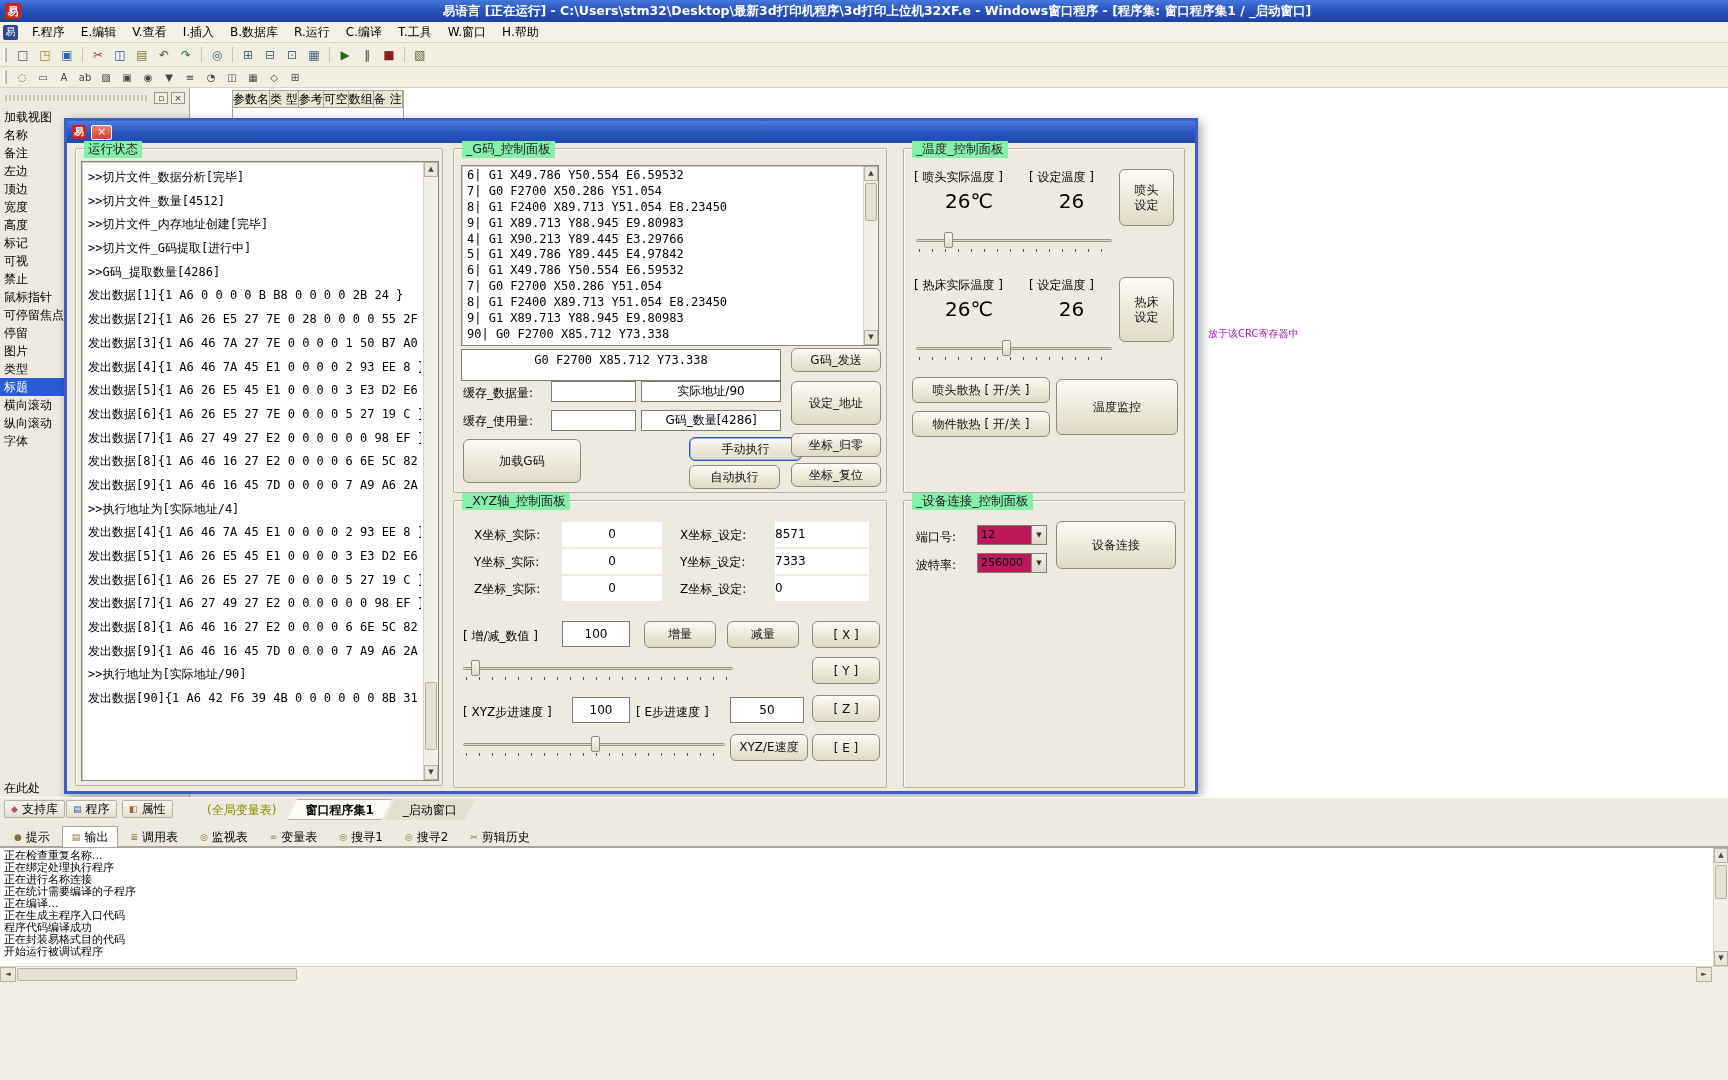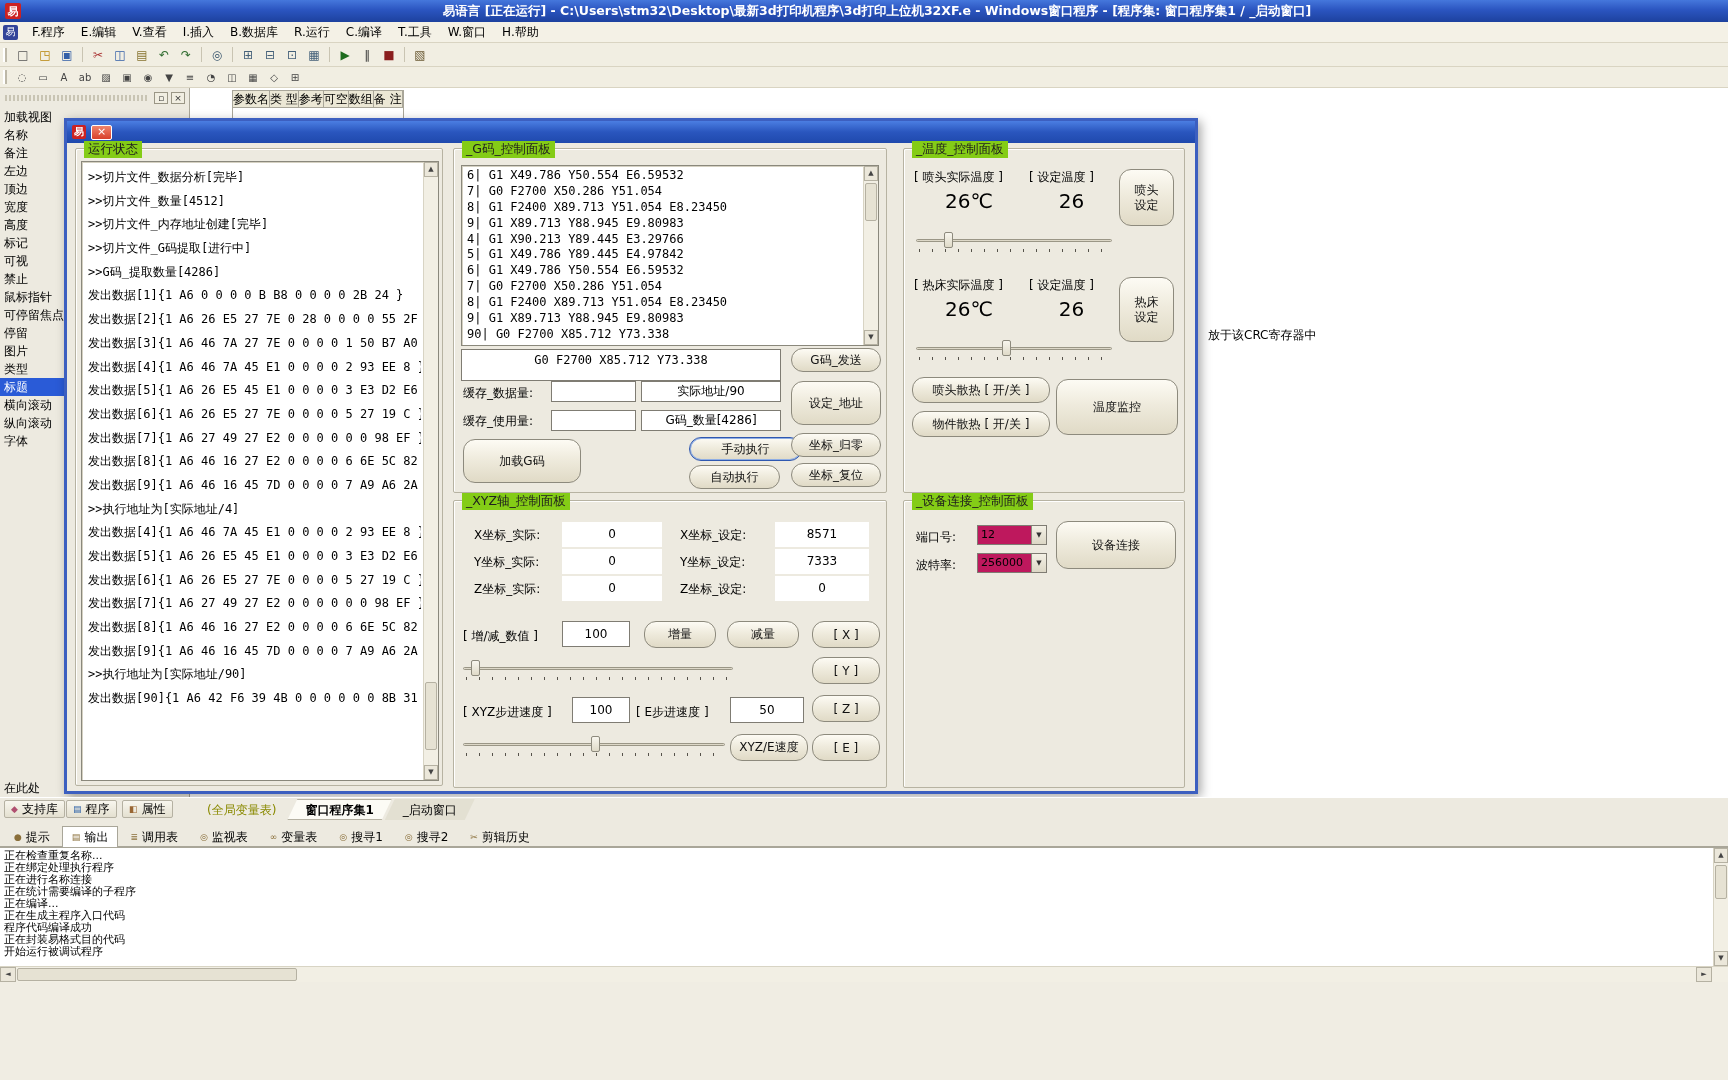--- a/index.html
+++ b/index.html
@@ -18,68 +18,68 @@
   .tgrip{width:4px;height:14px;border-left:2px solid #fff;border-right:2px solid #BDB8A8;margin:0 5px 0 1px}
   .tool-btn{width:22px;height:20px;display:flex;align-items:center;justify-content:center;font-size:12px;color:#444;border:1px solid transparent;border-radius:2px}
   .t2 .tool-btn{width:20px;height:18px;font-size:10px}
   .sep{width:1px;height:15px;background:#C9C4B2;margin:0 4px}
   
   .designer{position:absolute;left:190px;top:88px;width:1538px;height:709px;background:#fff}
   .paramtable{position:absolute;left:232px;top:90px;border:1px solid #A9A699;background:#fff}
   .pt-head{display:flex}
   .pt-cell{height:17px;line-height:16px;background:#EBE7D5;border-right:1px solid #A9A699;border-bottom:1px solid #A9A699;text-align:center;font-size:12px;white-space:nowrap;overflow:hidden}
   .pt-empty{height:10px;background:#fff}
-  .code-note{position:absolute;left:1208px;top:327px;color:#000000;font-size:12px;white-space:nowrap}
+  .code-note{position:absolute;left:1208px;top:327px;color:#a21caf;font-size:10px;white-space:nowrap}
   
   .sidepanel{position:absolute;left:0;top:88px;width:190px;height:709px;background:#EDEAE0;border-right:1px solid #A9A699}
   .sp-head{position:absolute;left:0;top:3px;width:188px;height:14px;display:flex;align-items:center}
   .sp-grip{flex:1;height:6px;margin:0 5px;background:repeating-linear-gradient(90deg,#C8C4B4 0 2px,transparent 2px 4px)}
   .sp-btn{width:14px;height:12px;border:1px solid #9A9686;background:#F1EEE2;font-size:9px;line-height:10px;text-align:center;margin-right:3px;color:#333}
   .prop-list{position:absolute;left:0;top:20px;width:189px}
   .prop-list .prop-row{height:18px;line-height:18px;padding-left:4px;white-space:nowrap;overflow:hidden}
   .prop-list .prop-row:nth-child(16){background:#2A5BD7;color:#fff}
   .statushint{position:absolute;left:4px;top:780px;font-size:12px}
   
   .dialog{position:absolute;left:64px;top:118px;width:1134px;height:676px;border:3px solid #3C5FC0;background:#EDEAE0;box-shadow:3px 3px 10px rgba(0,0,0,.35)}
   .dlg-title{position:absolute;left:0;top:0;width:1128px;height:22px;background:linear-gradient(180deg,#4B7EE2 0%,#2A56BE 50%,#1F49AD 100%);display:flex;align-items:center;color:#fff}
   .dlg-icon{width:14px;height:14px;background:#CC2222;color:#fff;font-size:10px;font-weight:bold;display:flex;align-items:center;justify-content:center;margin:0 5px;border-radius:2px}
   .dlg-title .t{flex:1;text-align:center;font-weight:bold;font-size:12.5px}
   .dlg-close{width:21px;height:15px;background:linear-gradient(180deg,#F0846C,#D8402A);border:1px solid #fff;border-radius:2px;color:#fff;font-size:11px;line-height:12px;text-align:center;margin-right:5px;cursor:default}
   .group{position:absolute;border:1px solid #B7B3A2;border-radius:2px;box-shadow:inset 1px 1px 0 #FFF}
-  .glabel{position:absolute;top:-8px;left:8px;background:#84cc16;padding:0 4px;font-size:12.5px;color:#20201E;white-space:nowrap}
+  .glabel{position:absolute;top:-8px;left:8px;background:#86efac;padding:0 4px;font-size:12.5px;color:#20201E;white-space:nowrap}
   .sunken{position:absolute;background:#fff;border:1px solid #8A887C;box-shadow:inset 1px 1px 0 #D5D1C2}
   .mono{font-family:"DejaVu Sans Mono","DejaVu Sans","Liberation Mono",monospace}
   .run-lines{position:absolute;left:6px;top:4px;right:17px;bottom:2px;overflow:hidden;font-size:12px}
   .run-lines div{height:23.7px;line-height:23.7px;white-space:nowrap}
   .gcode-lines{position:absolute;left:5px;top:2px;right:17px;bottom:2px;overflow:hidden;font-size:12px}
   .gcode-lines div{height:15.9px;line-height:15.9px;white-space:nowrap}
   .vscroll{position:absolute;right:0;top:0;bottom:0;width:15px;background:#F2EFE4;border-left:1px solid #D8D4C4}
   .sb-btn{position:absolute;left:0;width:14px;height:15px;background:#EBE7DA;border:1px solid #B5B1A2;font-size:7px;text-align:center;line-height:13px;color:#444}
   .sb-up{top:0}.sb-down{bottom:0}
   .sb-thumb{position:absolute;left:1px;width:12px;background:#E6E2D3;border:1px solid #B5B1A2;border-radius:2px}
   .input{position:absolute;background:#fff;border:1px solid #7F7C73;font-size:12px;line-height:19px;padding:0 3px;white-space:nowrap;overflow:hidden}
   .center{text-align:center}
-  .btn{position:absolute;background:linear-gradient(180deg,#FDFBF4,#EFEBDD 45%,#E0DAC6);border:1px solid #8D8A7D;border-radius:12px;font-size:12px;display:flex;align-items:center;justify-content:center;text-align:right;color:#111;cursor:default}
+  .btn{position:absolute;background:linear-gradient(180deg,#FDFBF4,#EFEBDD 45%,#E0DAC6);border:1px solid #8D8A7D;border-radius:6px;font-size:12px;display:flex;align-items:center;justify-content:center;text-align:right;color:#111;cursor:default}
   .btn.two{flex-direction:column;line-height:15px}
   .btn.focused{border:1px solid #2F58B0;box-shadow:inset 0 0 0 1px #8FAEE4}
   .lbl{position:absolute;font-size:12px;white-space:nowrap}
   .bigval{position:absolute;font-size:20px;text-align:center}
   .slider{position:absolute;height:22px}
   .slider .track{position:absolute;left:0;right:0;top:8px;height:3px;background:#DDD8C8;border:1px solid #9A9686;border-radius:2px}
   .slider .ticks{position:absolute;left:3px;right:3px;bottom:1px;height:3px;background:repeating-linear-gradient(90deg,#55524A 0 1px,transparent 1px 13px)}
   .slider .thumb{position:absolute;top:1px;width:9px;height:16px;background:linear-gradient(180deg,#F8F6EE,#DFDAC8);border:1px solid #8D8A7D;border-radius:2px}
   .combo{position:absolute;background:#be185d;border:1px solid #7F7C73;display:flex;align-items:stretch;font-size:11px}
   .combo .cv{flex:1;padding:2px 0 0 3px;white-space:nowrap;overflow:hidden}
   .combo .ca{width:15px;background:linear-gradient(#F4F1E6,#DCD7C6);border-left:1px solid #8D8A7D;font-size:7px;display:flex;align-items:center;justify-content:center;color:#333}
   .xyzrows{position:absolute;left:16px;top:20px;width:404px}
   .xyzrow{position:relative;height:27px}
   .xyzrow .al{position:absolute;left:4px;top:6px;white-space:nowrap}
   .xyzrow .av{position:absolute;left:92px;top:1px;width:100px;height:25px;background:#fff;text-align:center;line-height:25px}
   .xyzrow .sl{position:absolute;left:210px;top:6px;white-space:nowrap}
-  .xyzrow .sv{position:absolute;left:305px;top:1px;width:94px;height:25px;background:#fff;text-align:center;line-height:25px}
+  .xyzrow .sv{position:absolute;left:305px;top:1px;width:94px;height:25px;background:#fff;text-align:left;line-height:25px}
   
   .wsbar{position:absolute;left:0;top:797px;width:1728px;height:23px;background:#EDEAE0;border-top:1px solid #fff}
   .wbtn{position:absolute;top:2px;height:18px;border:1px solid #B5B1A2;background:linear-gradient(#F8F6EE,#E4E0D0);display:flex;align-items:center;gap:4px;padding:0 6px;font-size:12px;border-radius:2px}
   .wicon{font-size:9px}
   .wtabs{position:absolute;left:196px;top:1px;height:21px;display:flex}
   .wtab{padding:3px 18px 0 18px;clip-path:polygon(10px 0,100% 0,calc(100% - 10px) 100%,0 100%);background:#E3E0D2;margin-left:-7px;font-size:12px;white-space:nowrap}
   .wtab:nth-child(1){color:#8A8A00;background:#EDEAE0}
   .wtab:nth-child(2){font-weight:bold;background:#FCFBF5;box-shadow:inset 0 0 0 1px #B5B1A2}
   .outtabs{position:absolute;left:0;top:826px;width:1728px;height:21px;background:#EDEAE0;border-bottom:1px solid #A9A699;display:flex;align-items:flex-end;padding-left:4px;gap:2px}
   .otab{height:19px;display:flex;align-items:center;gap:4px;padding:0 9px;font-size:12px;border:1px solid transparent;border-bottom:none;white-space:nowrap}

